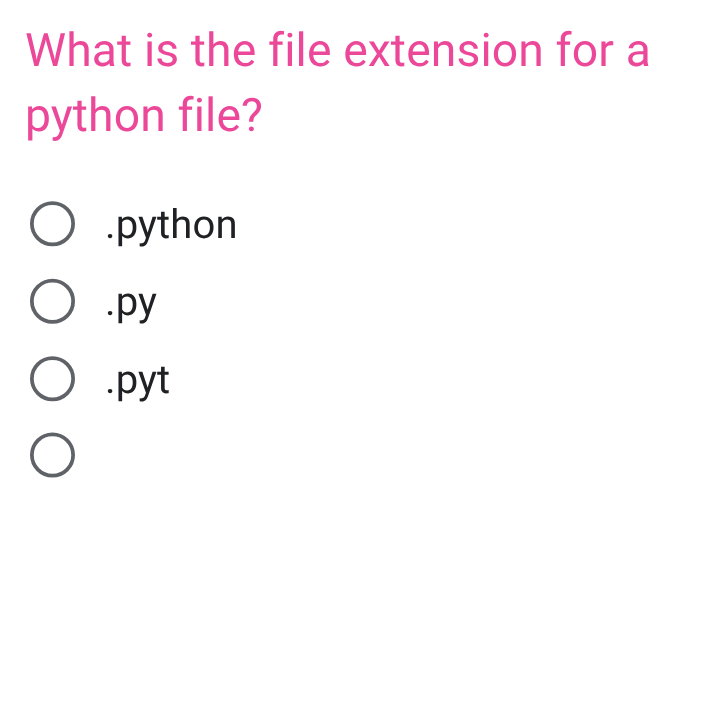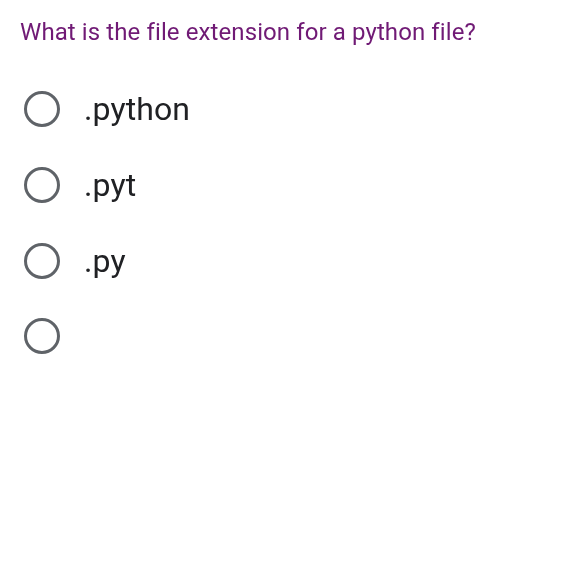--- a/index.html
+++ b/index.html
@@ -8,31 +8,31 @@
       box-sizing: border-box;
     }
     body {
       font-family: 'Roboto', 'Helvetica Neue', Arial, sans-serif;
       background: #ffffff;
       width: 566px;
       height: 562px;
       padding: 16px 20px;
     }
     .question-text {
-      font-size: 24px;
+      font-size: 37px;
       line-height: 1.4;
-      color: #701a75;
+      color: #ec4899;
       font-weight: 400;
       margin-bottom: 40px;
       letter-spacing: 0.1px;
     }
     .options {
       display: flex;
       flex-direction: column;
-      gap: 38px;
+      gap: 24px;
       padding-left: 4px;
     }
     .option {
       display: flex;
       align-items: center;
       gap: 24px;
       cursor: pointer;
     }
     .radio-circle {
       width: 36px;
@@ -54,22 +54,22 @@
 
 <div class="question-text">What is the file extension for a python file?</div>
 
 <div class="options">
   <div class="option">
     <span class="radio-circle"></span>
     <span class="option-label">.python</span>
   </div>
   <div class="option">
     <span class="radio-circle"></span>
-    <span class="option-label">.pyt</span>
+    <span class="option-label">.py</span>
   </div>
   <div class="option">
     <span class="radio-circle"></span>
-    <span class="option-label">.py</span>
+    <span class="option-label">.pyt</span>
   </div>
   <div class="option">
     <span class="radio-circle"></span>
   </div>
 </div>
 
 </body></html>

